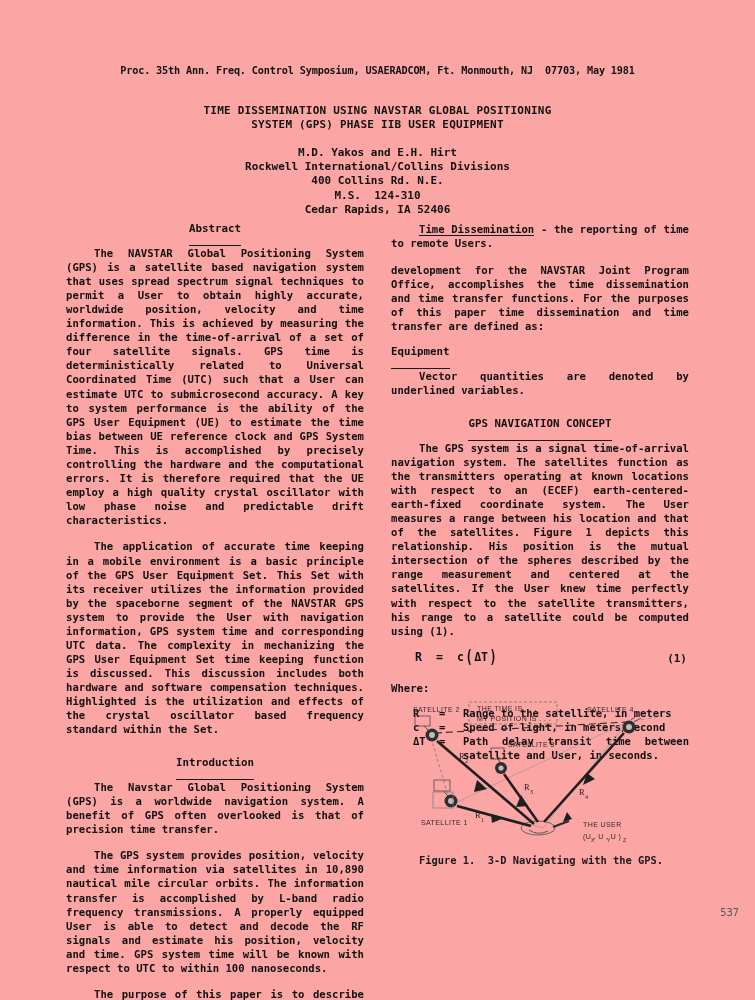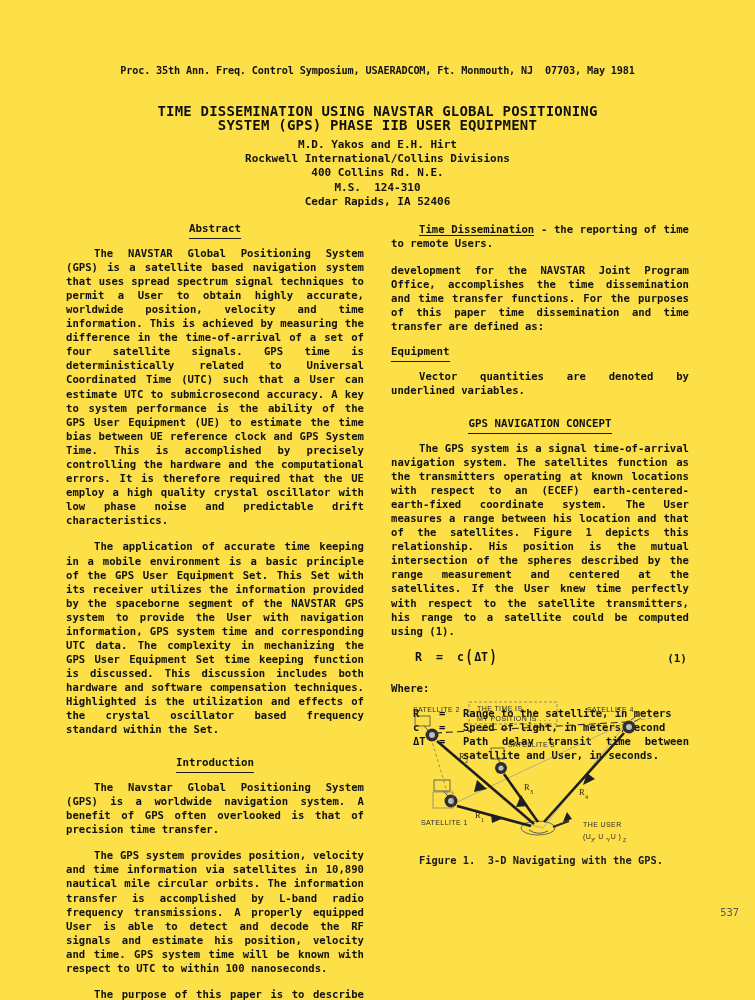--- a/index.html
+++ b/index.html
@@ -8,21 +8,21 @@
     background: #ffffff;
   }
   body {
     font-family: "DejaVu Sans Mono", monospace;
     color: #111111;
   }
   #page {
     position: relative;
     width: 755px;
     height: 1000px;
-    background: #fde047;
+    background: #fca5a5;
     overflow: hidden;
   }
   
   .runhead {
     position: absolute;
     top: 65px;
     left: 0;
     width: 755px;
     text-align: center;
     font-size: 10.2px;
@@ -32,28 +32,28 @@
   }
   
   .titleblock {
     position: absolute;
     top: 104px;
     left: 0;
     width: 755px;
     text-align: center;
   }
   .title-line {
-    font-size: 14px;
+    font-size: 11px;
     font-weight: 700;
     line-height: 14px;
     letter-spacing: 0.2px;
     white-space: pre;
   }
   .authorblock {
-    margin-top: 6px;
+    margin-top: 14px;
   }
   .author-line {
     font-size: 11px;
     font-weight: 700;
     line-height: 14.2px;
     white-space: pre;
   }
   
   .col {
     position: absolute;
@@ -67,21 +67,21 @@
   #col-right { left: 391px; }
 
   .sec-head {
     text-align: center;
     font-weight: 700;
     font-size: 10.8px;
     margin: 0 0 3px 0;
   }
   .sec-head span {
     border-bottom: 1px solid #1a1a1a;
-    padding-bottom: 3px;
+    padding-bottom: 10px;
   }
   .sec-head.left-align {
     text-align: left;
   }
   p.body {
     margin: 0 0 12.5px 0;
     text-align: justify;
     text-indent: 28px;
     word-spacing: 0px;
     hyphens: none;

